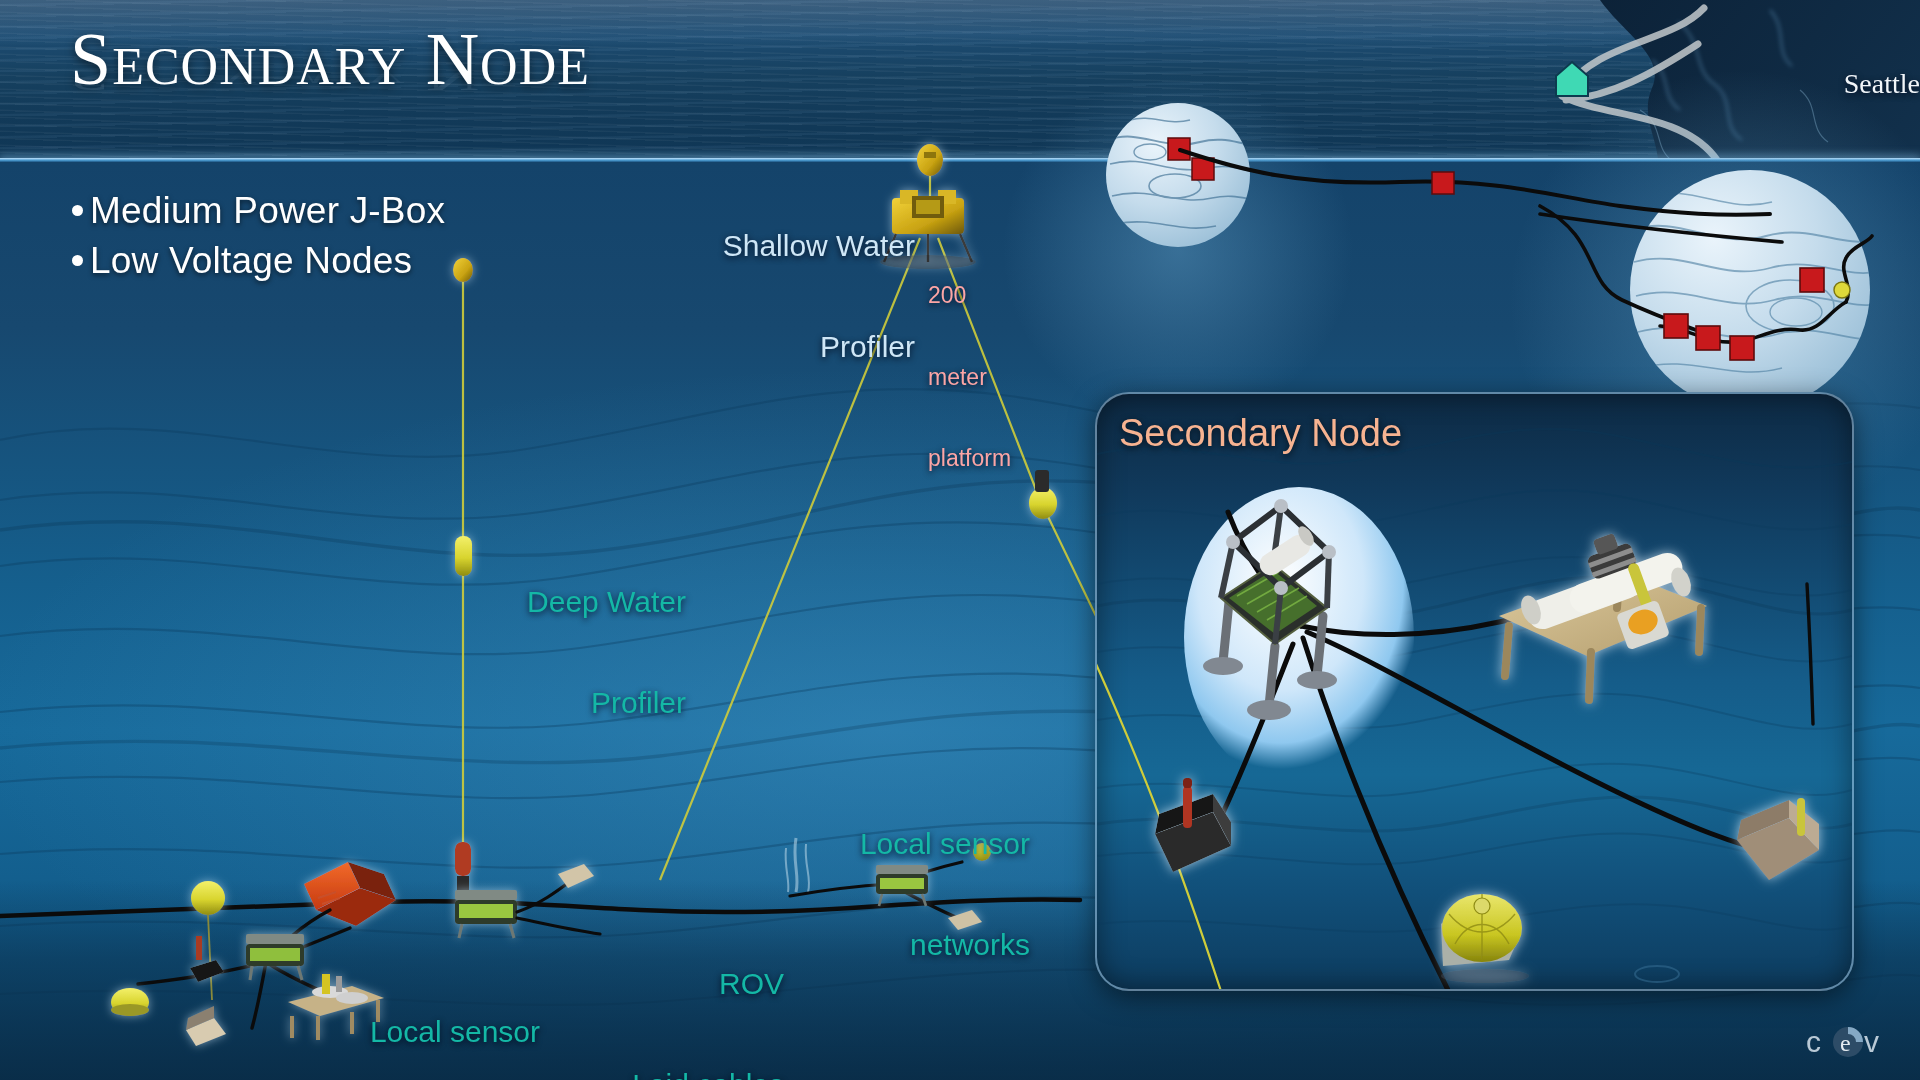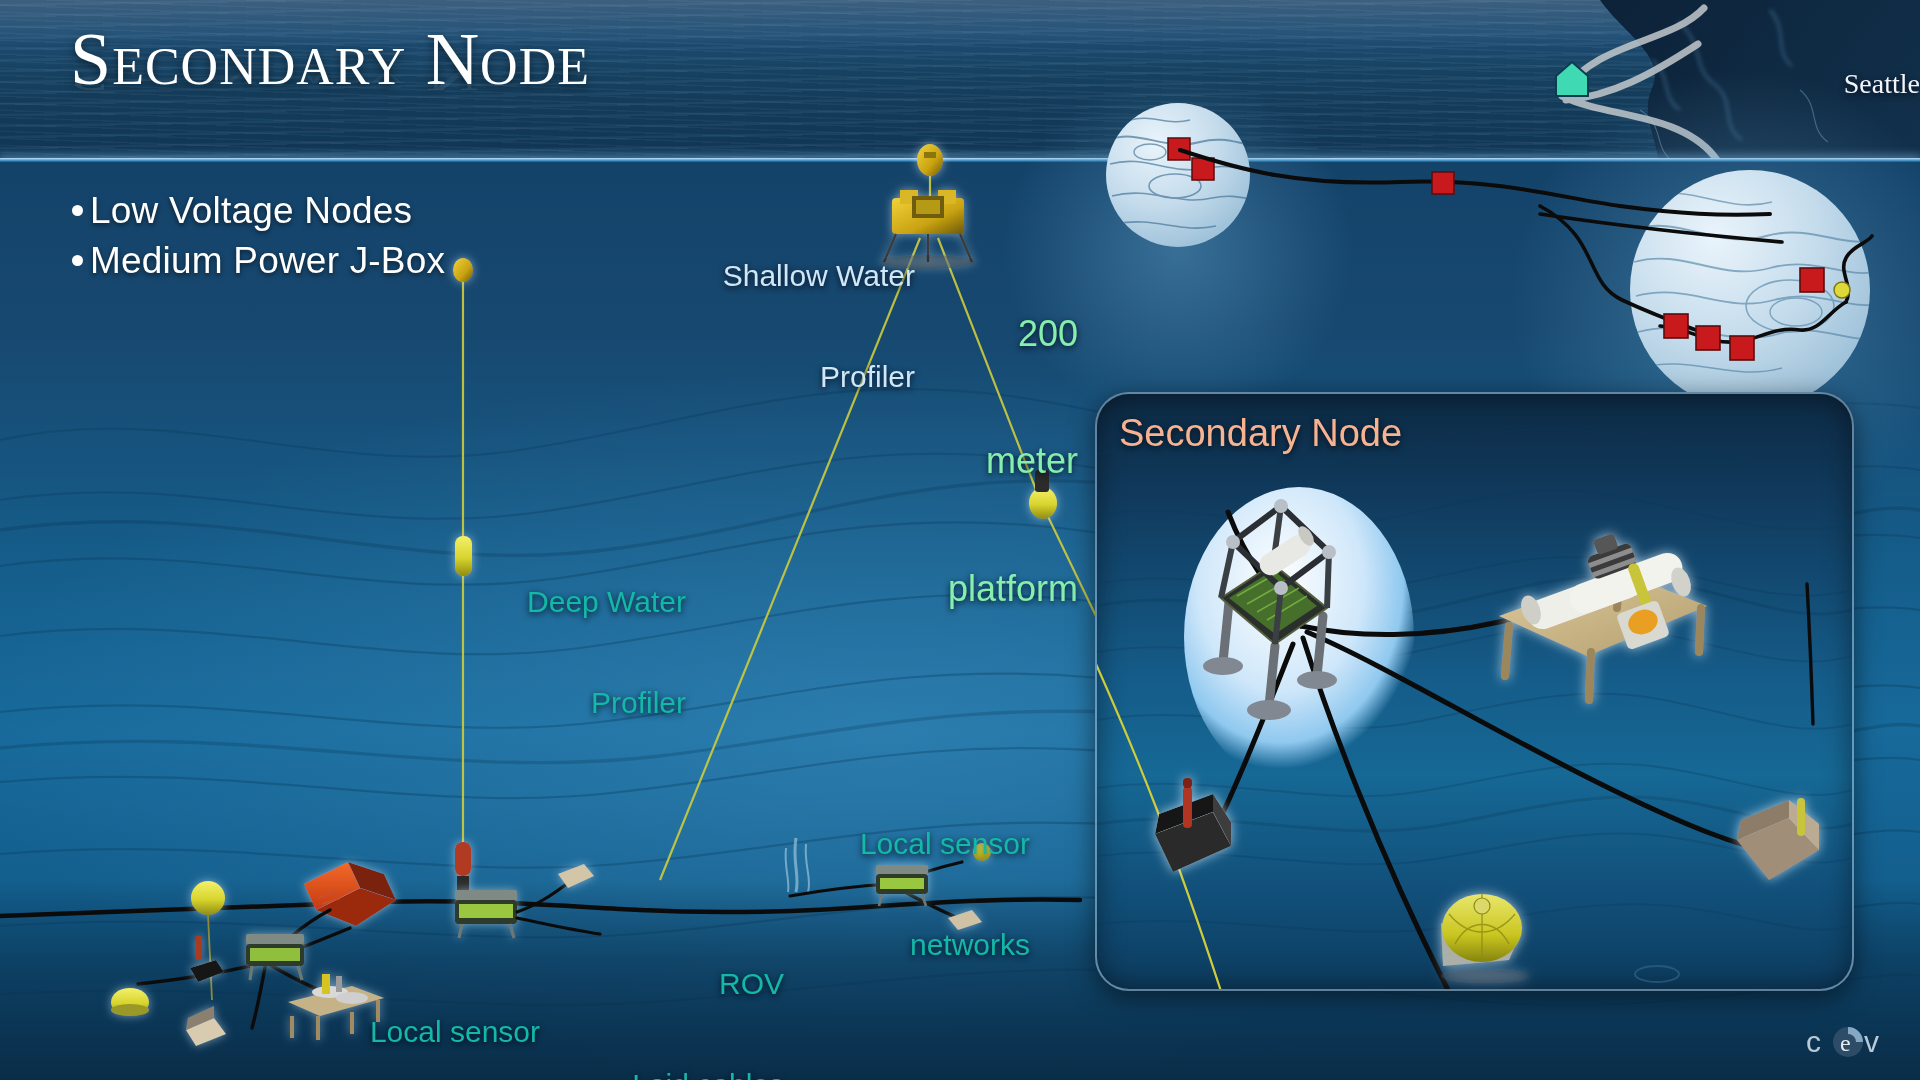--- a/index.html
+++ b/index.html
@@ -51,24 +51,24 @@
   
   .bullets{position:absolute;left:72px;top:186px;color:#fff;}
   .bullet{font-size:37px;line-height:50px;white-space:nowrap;
       text-shadow:0 2px 5px rgba(0,0,0,.6);letter-spacing:.2px;}
   .bullet .dot{display:inline-block;width:11px;height:11px;border-radius:50%;
       background:#fff;margin-right:7px;vertical-align:middle;position:relative;top:-3px;}
 
   
   .lbl{position:absolute;text-align:right;line-height:1.12;
        text-shadow:0 2px 6px rgba(0,5,20,.85);white-space:pre;}
-  .lbl-pale{color:#cfe7f7;font-size:30px;margin-top:30px;}
+  .lbl-pale{color:#cfe7f7;font-size:30px;}
   .lbl-cyan{color:#14b8a6;font-size:30px;}
   .lbl-white{color:#f2f6fa;font-size:28px;font-family:"Liberation Serif",serif;}
-  .lbl-200{color:#86efac;font-size:36px;line-height:1.18;text-align:right;}
+  .lbl-200{color:#fca5a5;font-size:23px;line-height:1.18;text-align:left;}
 
   
   .inset{position:absolute;left:1095px;top:392px;width:755px;height:595px;
      border-radius:34px;border:2px solid rgba(168,200,225,.55);
      background:linear-gradient(180deg,#0d2a44 0%,#10395b 16%,#155c89 48%,#166895 64%,#114f79 84%,#0d3c5f 100%);
      box-shadow:0 0 28px rgba(0,0,0,.45) inset, 0 6px 26px rgba(0,0,0,.5);
      overflow:hidden;}
   .inset-title{position:absolute;left:22px;top:18px;color:#f7b391;font-size:38px;
      text-shadow:0 2px 7px rgba(0,0,0,.75);}
   .inset-contours{position:absolute;left:0;top:0;width:755px;height:595px;opacity:.4;}
@@ -226,24 +226,24 @@
     <rect x="1432" y="172" width="22" height="22" fill="#c8191c" stroke="#5d0b0c" stroke-width="1.5"></rect>
   </svg>
 
   <div class="title-wrap">
     <div class="title">Secondary Node</div>
     <div class="title-reflect nolink">Secondary Node</div>
   </div>
 
   <div class="bullets">
     <div class="bullet">
-      <span class="dot"></span><span>Low Voltage Nodes</span>
+      <span class="dot"></span><span>Medium Power J-Box</span>
     </div>
     <div class="bullet">
-      <span class="dot"></span><span>Medium Power J-Box</span>
+      <span class="dot"></span><span>Low Voltage Nodes</span>
     </div>
   </div>
 
   <svg style="position:absolute;left:0;top:0;" width="1920" height="1080">
     <defs>
       <linearGradient id="yellowBuoy" x1="0" y1="0" x2="0" y2="1">
         <stop offset="0%" stop-color="#f3f06a"></stop>
           <stop offset="55%" stop-color="#d8d42e"></stop>
           <stop offset="100%" stop-color="#8f8c12"></stop>
       </linearGradient>

